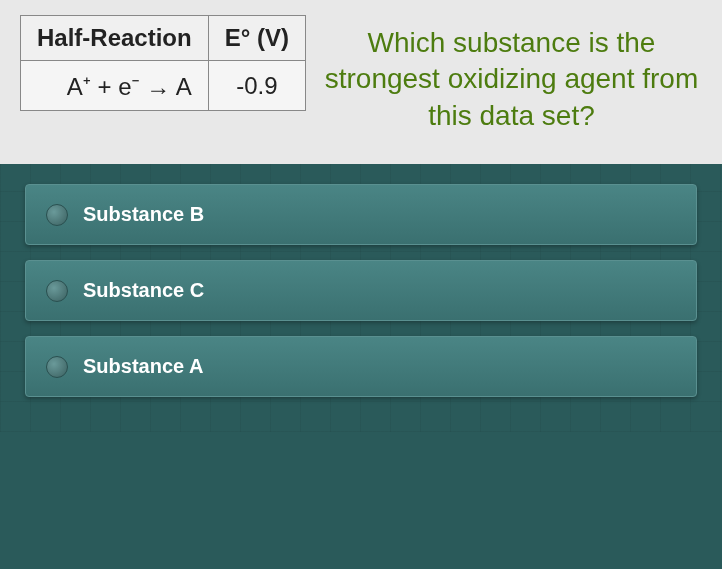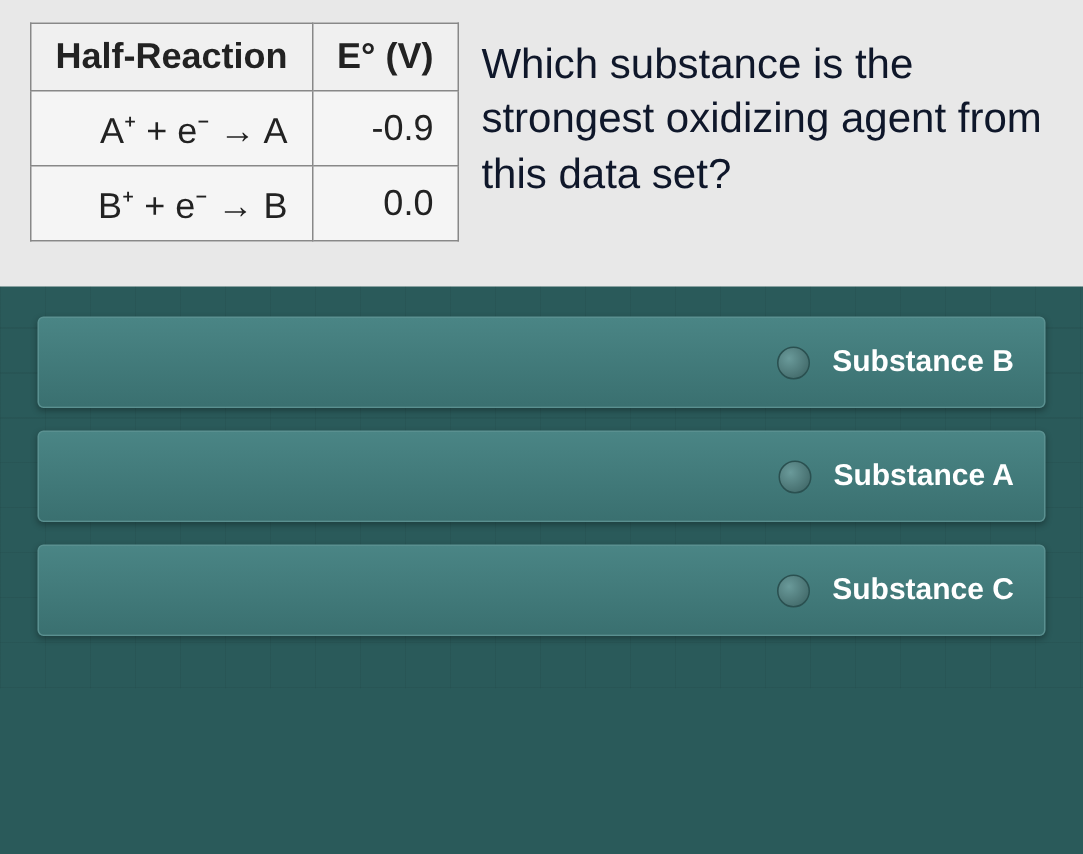--- a/index.html
+++ b/index.html
@@ -18,58 +18,58 @@
       align-items: flex-start;
       gap: 15px;
     }
     .data-table {
       border-collapse: collapse;
       background: #f5f5f5;
     }
     .data-table th, .data-table td {
       border: 1px solid #888;
       padding: 8px 16px;
-      text-align: right;
+      text-align: center;
       font-size: 24px;
       color: #222;
     }
     .data-table th {
       font-weight: bold;
       background: #f0f0f0;
     }
     .data-table td:first-child {
       text-align: right;
       white-space: nowrap;
     }
     .question-text {
       font-size: 28px;
-      color: #0f172a;
+      color: #4d7c0f;
       line-height: 1.3;
       padding-top: 10px;
+      text-align: center;
       flex: 1;
     }
     .options-section {
       padding: 20px 25px;
       background: linear-gradient(180deg, #3a7070 0%, #2a5555 100%);
       background-image: 
         repeating-linear-gradient(0deg, rgba(0,0,0,0.05) 0px, rgba(0,0,0,0.05) 1px, transparent 1px, transparent 30px),
         repeating-linear-gradient(90deg, rgba(0,0,0,0.05) 0px, rgba(0,0,0,0.05) 1px, transparent 1px, transparent 30px);
     }
     .option {
       background: linear-gradient(180deg, #4a8585 0%, #3a7070 100%);
       border: 1px solid #5a9090;
       border-radius: 4px;
       padding: 18px 20px;
       margin-bottom: 15px;
       display: flex;
       align-items: center;
       gap: 15px;
       cursor: pointer;
       box-shadow: 0 2px 4px rgba(0,0,0,0.3);
-      justify-content: flex-end;
     }
     .radio-circle {
       width: 22px;
       height: 22px;
       border-radius: 50%;
       background: radial-gradient(circle at 35% 35%, #6a9a9a, #3a6060);
       border: 1px solid #2a5050;
       flex-shrink: 0;
     }
     .option-text {
@@ -87,35 +87,31 @@
       <tr>
         <th>Half-Reaction</th>
         <th>E° (V)</th>
       </tr>
     </thead>
     <tbody>
       <tr>
         <td>A⁺ + e⁻ → A</td>
         <td>-0.9</td>
       </tr>
-      <tr>
-        <td>B⁺ + e⁻ → B</td>
-        <td>0.0</td>
-      </tr>
     </tbody>
   </table>
   <div class="question-text">Which substance is the strongest oxidizing agent from this data set?</div>
 </div>
 
 <div class="options-section">
   <div class="option">
     <div class="radio-circle"></div>
     <div class="option-text">Substance B</div>
   </div>
   <div class="option">
     <div class="radio-circle"></div>
-    <div class="option-text">Substance A</div>
+    <div class="option-text">Substance C</div>
   </div>
   <div class="option">
     <div class="radio-circle"></div>
-    <div class="option-text">Substance C</div>
+    <div class="option-text">Substance A</div>
   </div>
 </div>
 
 </body></html>

